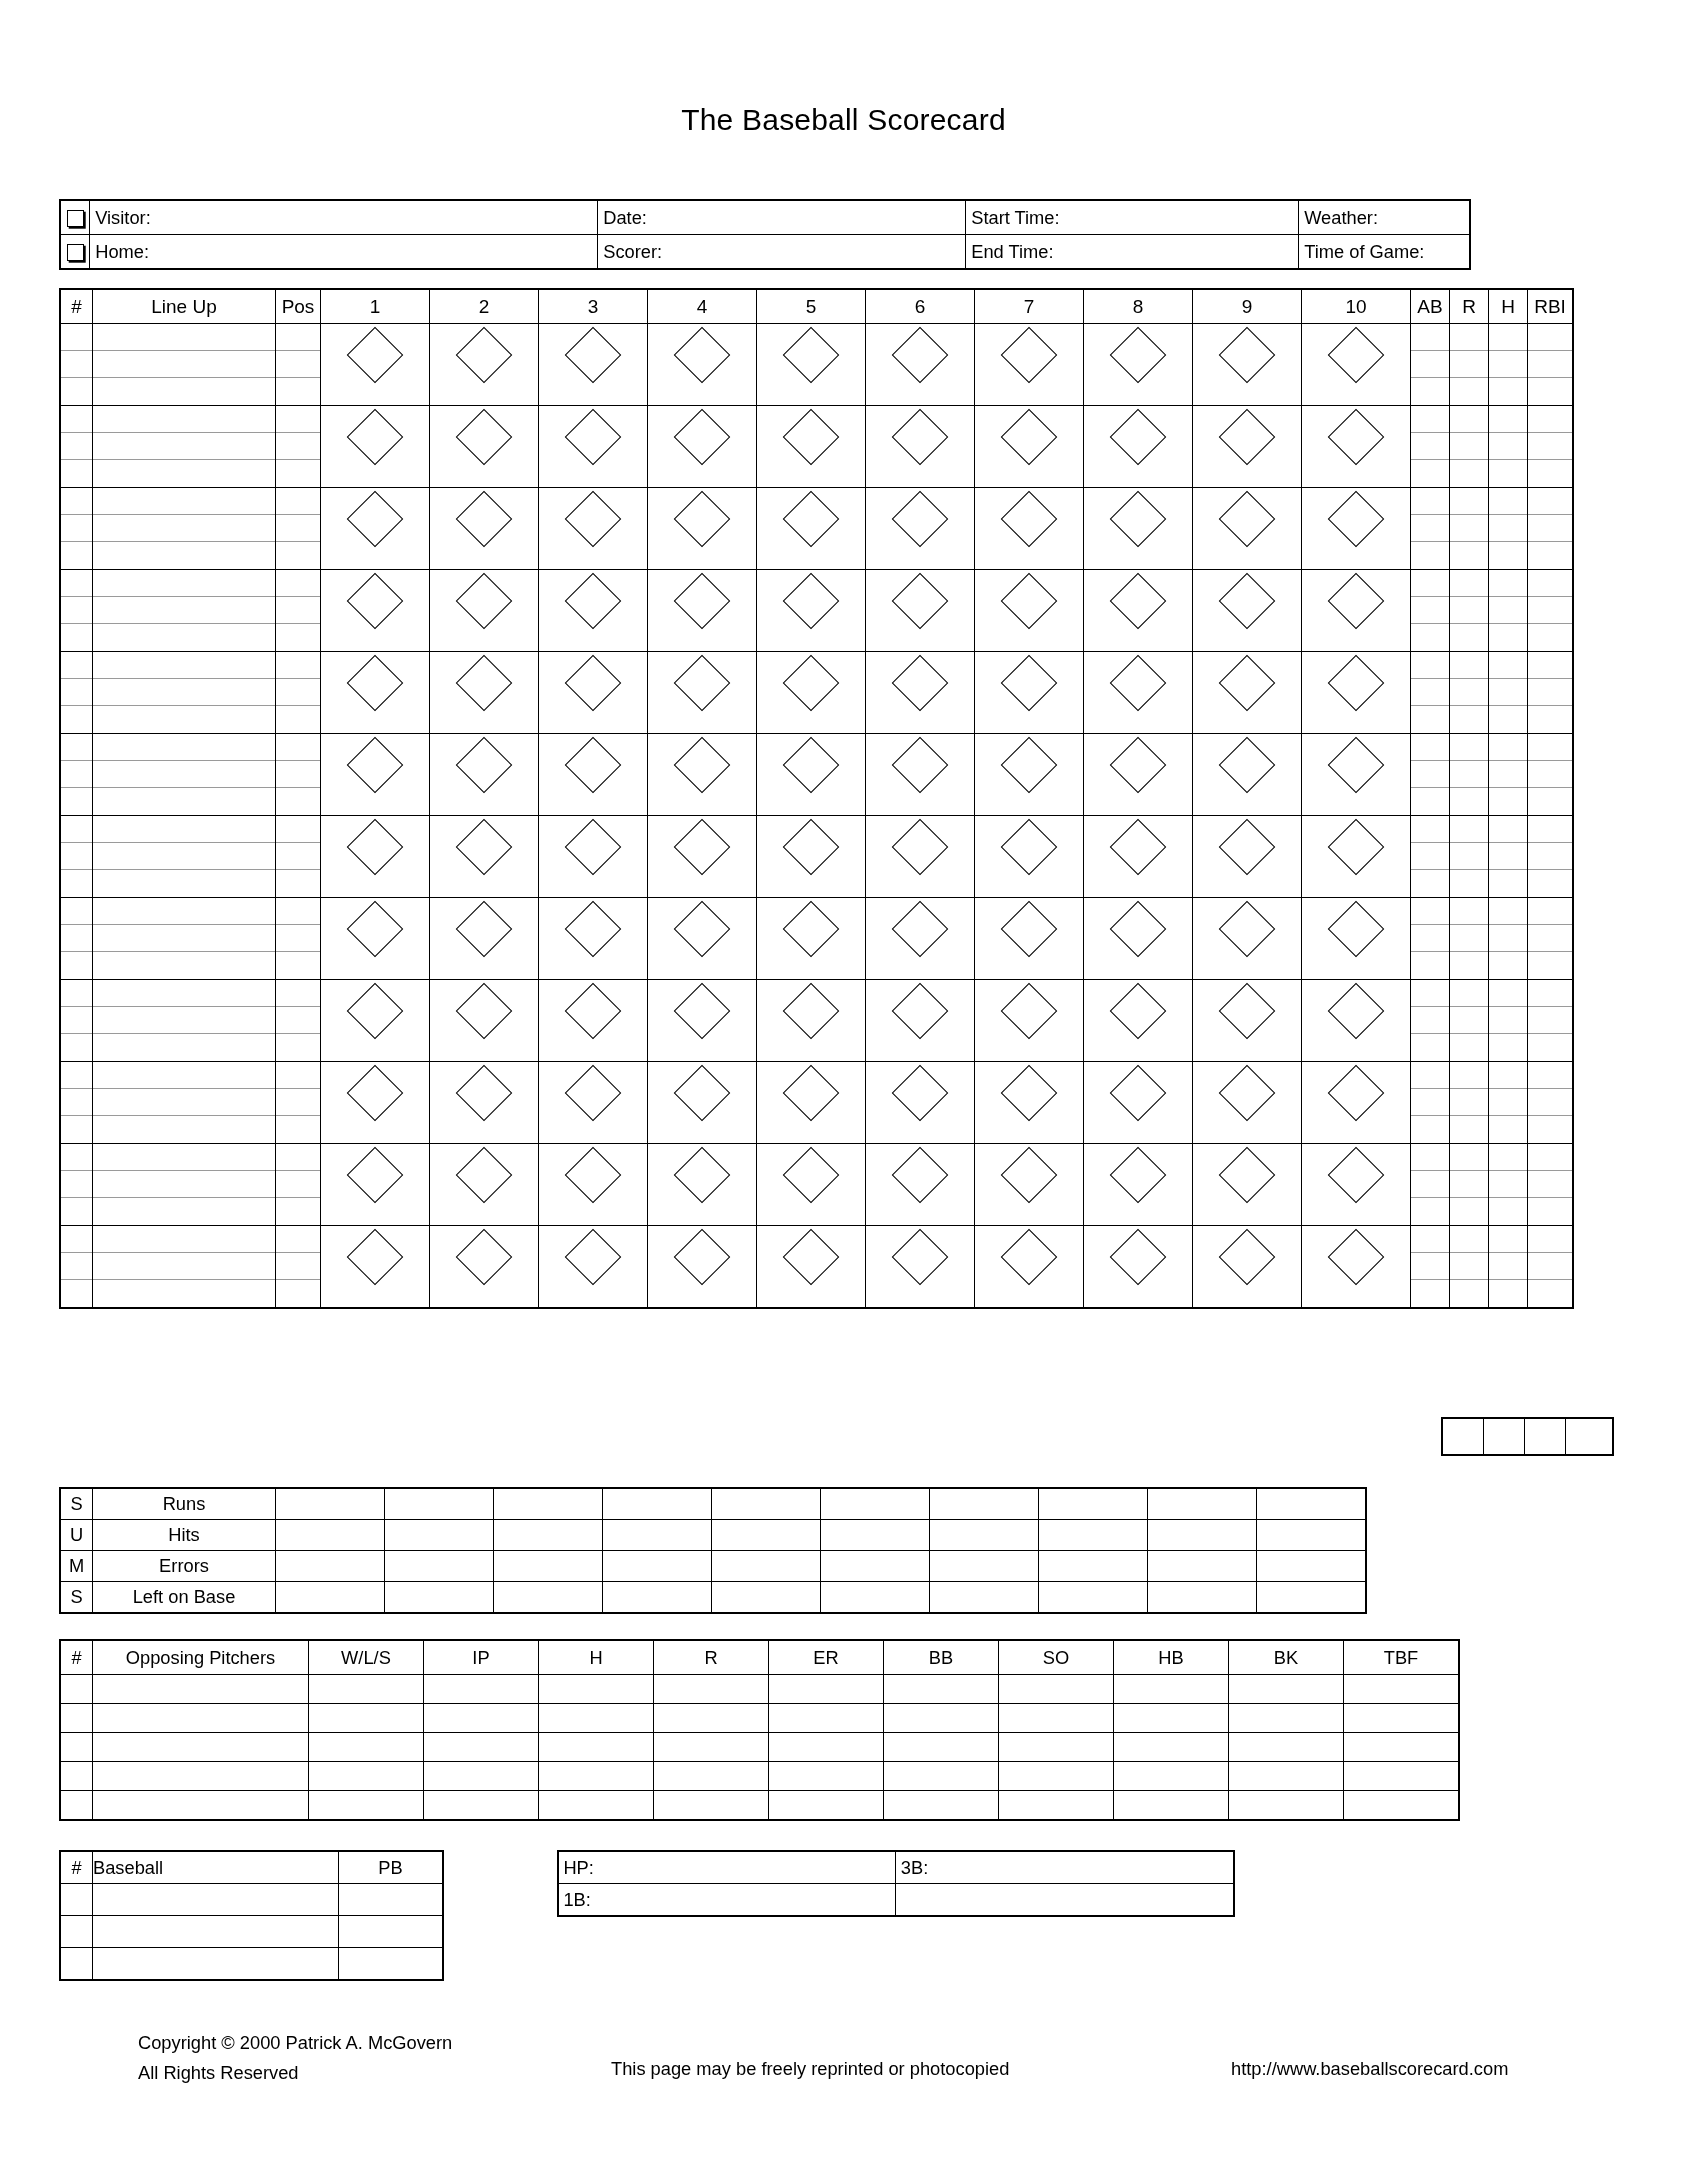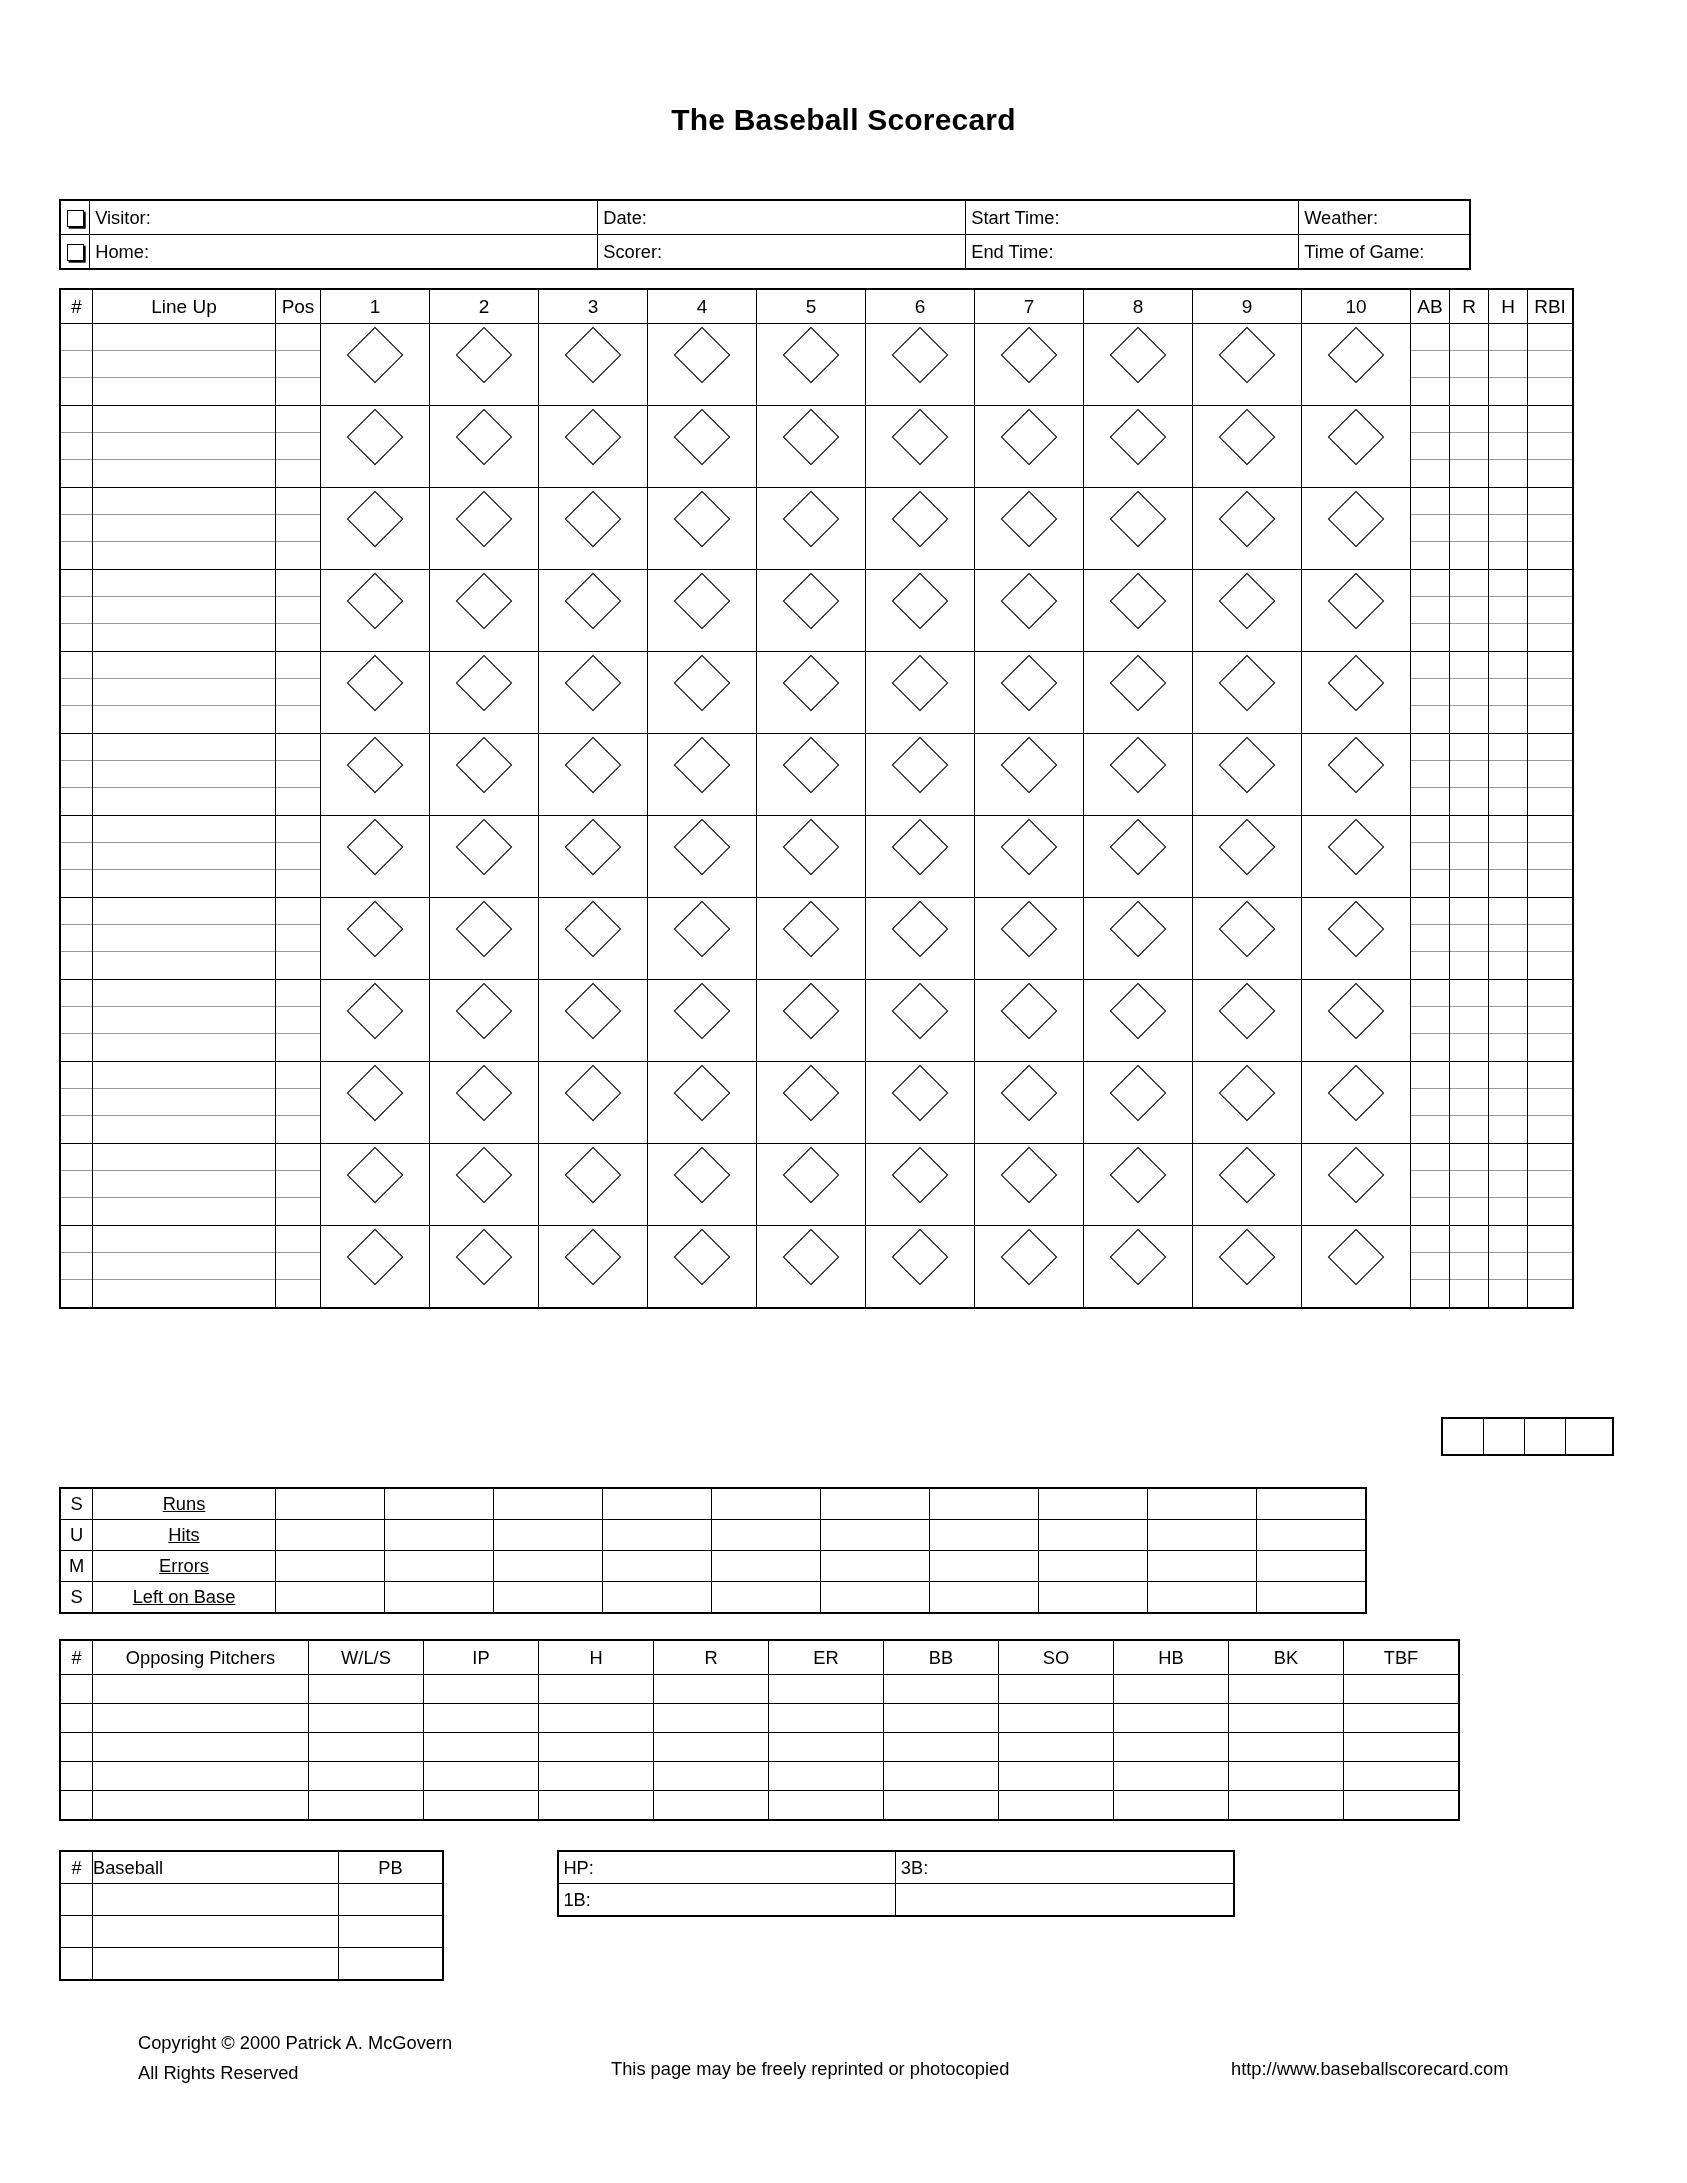--- a/index.html
+++ b/index.html
@@ -18,21 +18,21 @@
   }
 
   
   #page-title {
     position: absolute;
     top: 103px;
     left: 0;
     width: 1687px;
     text-align: center;
     font-size: 30px;
-    font-weight: bold;
+    font-weight: normal;
     letter-spacing: 0.2px;
   }
 
   
   table.sc {
     border-collapse: collapse;
     table-layout: fixed;
     background: #fff;
   }
   table.sc td, table.sc th {
@@ -147,21 +147,21 @@
 
   
   #sums-wrap {
     position: absolute;
     left: 59px;
     top: 1487px;
   }
   #sums-wrap table { border: 2.6px solid #000; }
   #sums-wrap td { height: 30px; font-size: 18.3px; }
   .sums-letter { width: 31px; text-align: center; font-size: 18.3px; }
-  .sums-label  { width: 182px; text-align: center; padding-right: 10.5px; font-size: 18.3px; text-decoration: underline; }
+  .sums-label  { width: 182px; text-align: center; padding-right: 10.5px; font-size: 18.3px; }
   .sums-box    { width: 108px; }
 
   
   #pitchers-wrap {
     position: absolute;
     left: 59px;
     top: 1639px;
   }
   #pitchers-wrap table { border: 2.6px solid #000; }
   #pitchers-wrap th {

